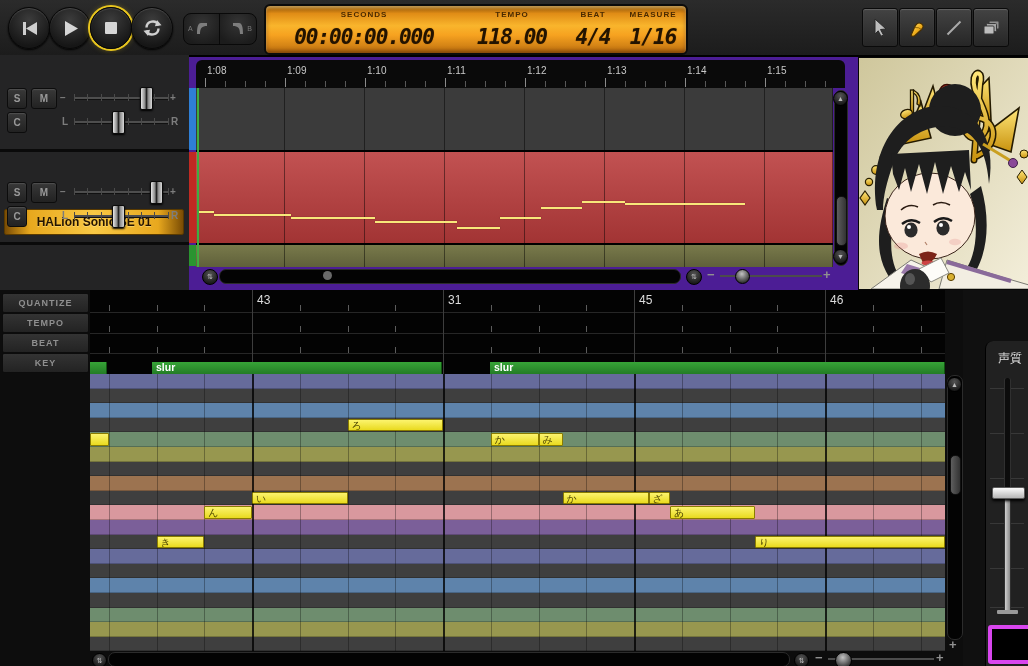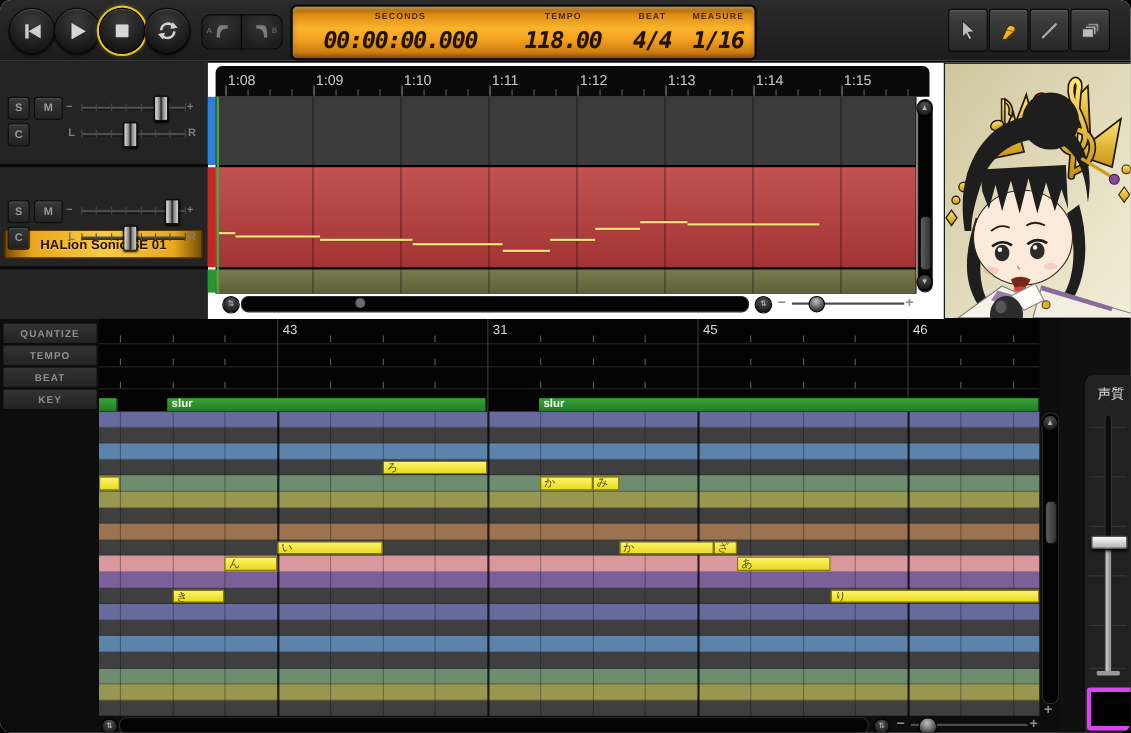--- a/index.html
+++ b/index.html
@@ -1,17 +1,17 @@
 <!DOCTYPE html>
 <html><head>
 <meta charset="utf-8">
 <style>
   html,body{margin:0;padding:0;background:#000;}
-  #app{position:relative;width:1028px;height:666px;background:#ffffff;overflow:hidden;
-       font-family:"Liberation Sans","DejaVu Sans",sans-serif;border-radius:10px;-webkit-font-smoothing:antialiased;}
+  #app{position:relative;width:1028px;height:666px;background:#4c1d95;overflow:hidden;
+       font-family:"Liberation Sans","DejaVu Sans",sans-serif;-webkit-font-smoothing:antialiased;}
   .abs{position:absolute;}
 
   
   #topbar{left:0;top:0;width:1028px;height:55px;background:linear-gradient(180deg,#2b2b2b,#1c1c1c);border-bottom:2px solid #000;}
   .tbtn{position:absolute;top:7px;width:40px;height:40px;border-radius:50%;
         background:radial-gradient(circle at 50% 30%,#3c3c3c,#161616 75%);
         border:1px solid #070707;box-shadow:inset 0 1px 1px rgba(255,255,255,.15),0 1px 2px #000;
         display:flex;align-items:center;justify-content:center;}
   .tbtn.active-ring{box-shadow:inset 0 1px 1px rgba(255,255,255,.15),0 0 0 2px #e8c51e,0 0 6px rgba(232,197,30,.6);}
   .abbtn{position:absolute;top:13px;width:36px;height:30px;background:radial-gradient(circle at 50% 30%,#343434,#1c1c1c 80%);
@@ -58,21 +58,21 @@
                background:linear-gradient(90deg,#7a4c04,#e8a81e 14%,#f9c945 50%,#e8a81e 86%,#7a4c04);
                color:#241400;font-size:12px;font-weight:bold;text-align:center;line-height:24px;
                text-shadow:0 1px 0 rgba(255,230,150,.5);}
   #track3-name{left:4px;top:245px;width:178px;height:21px;border:1px solid #0b0b0b;border-radius:2px;
                background:linear-gradient(180deg,#353535,#232323);color:#c8c8c8;font-size:11px;
                text-align:center;line-height:21px;}
   .cstrip{position:absolute;left:189px;width:7px;}
 
   
   #ruler{left:196px;top:60px;width:649px;height:28px;background:#0a0a0a;border-radius:6px 6px 0 0;}
-  .ruler-num{position:absolute;top:5px;font-size:13px;color:#c9c9c9;}
+  .ruler-num{position:absolute;top:5px;font-size:10px;color:#c9c9c9;}
   .rtick{position:absolute;width:1px;background:#8a8a8a;bottom:1px;}
   #tracks-canvas{left:196px;top:88px;width:637px;height:179px;background:#000;}
   .lane{position:absolute;left:0;width:637px;}
   .tgrid{position:absolute;top:0;width:1px;height:179px;background:rgba(0,0,0,.45);}
   .mel{position:absolute;height:2px;background:#f8e87a;box-shadow:0 0 1px rgba(0,0,0,.6);}
   #playhead{left:197px;top:88px;width:2px;height:179px;background:#3fae3f;}
   
   .sb-circle{position:absolute;width:14px;height:14px;border-radius:50%;
              background:radial-gradient(circle at 50% 30%,#555,#1a1a1a 75%);border:1px solid #000;
              color:#bbb;font-size:7px;line-height:13px;text-align:center;}

